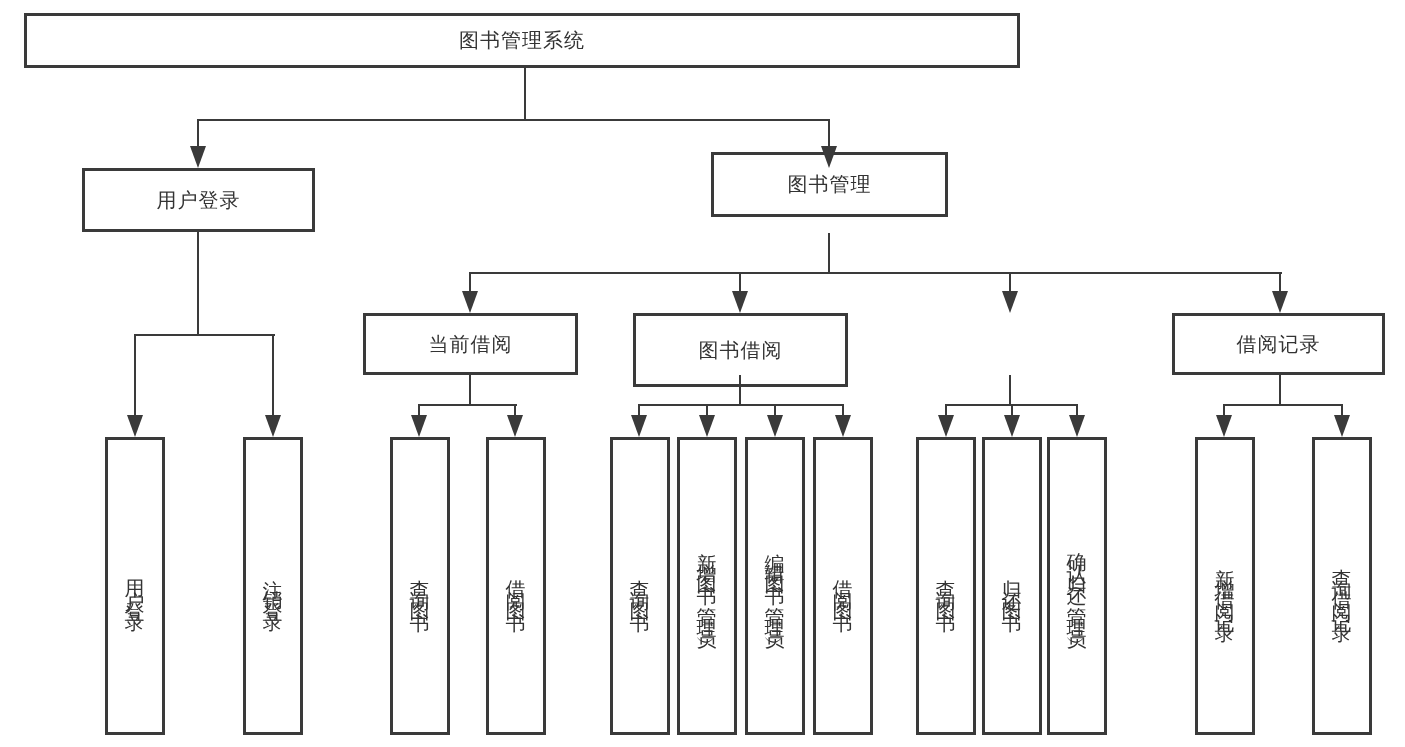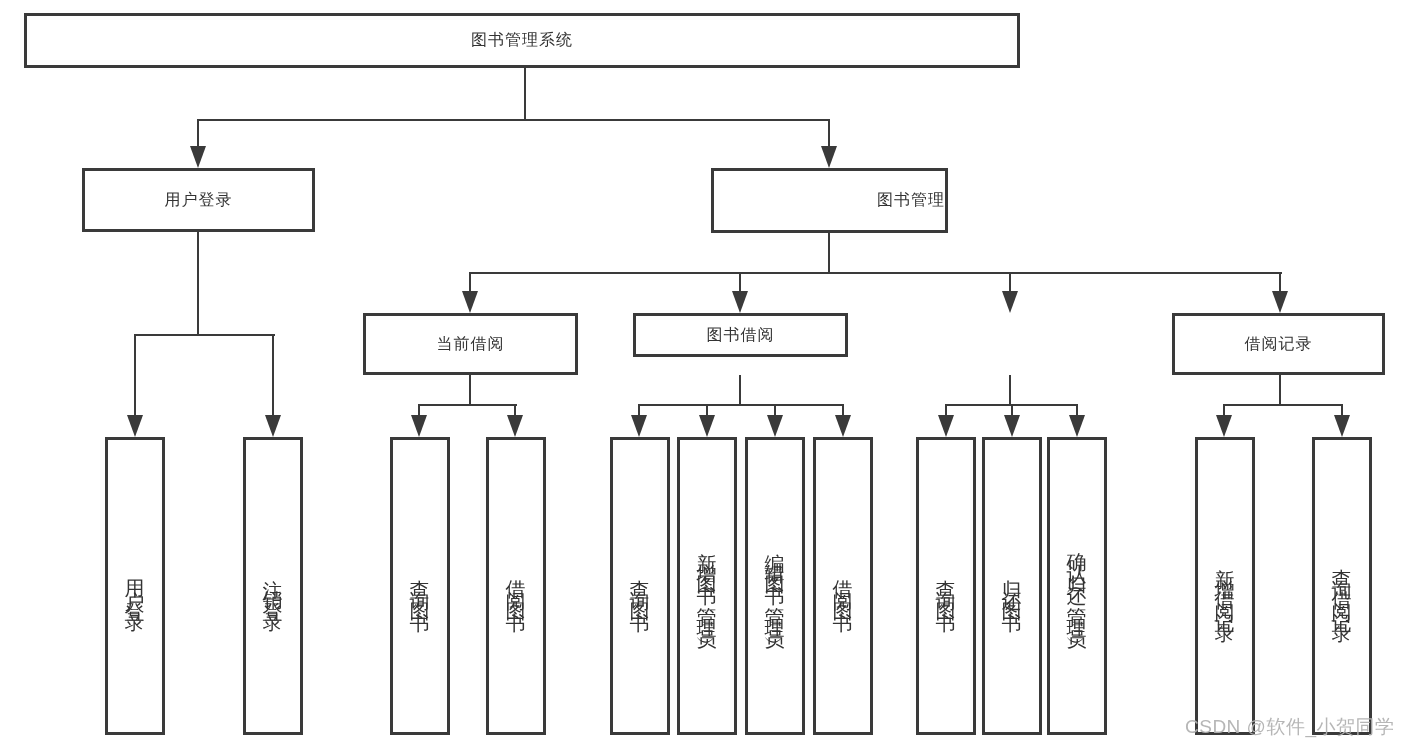--- a/index.html
+++ b/index.html
@@ -12,21 +12,21 @@
   }
   .box{
     position:absolute;
     box-sizing:border-box;
     border:3px solid #3a3a3a;
     background:#ffffff;
     display:flex;
     align-items:center;
     justify-content:center;
     color:#333333;
-    font-size:16px;
+    font-size:20px;
     letter-spacing:1px;
   }
   .leaf{
     writing-mode:vertical-rl;
     text-orientation:mixed;
     letter-spacing:11px;
     font-size:20px;
     line-height:1;
     text-align:center;
   }
@@ -54,29 +54,29 @@
 <div id="stage">
 
   <div class="box" style="left:24px;top:13px;width:996px;height:55px;">
     <span>图书管理系统</span>
   </div>
 
   <div class="box" style="left:82px;top:168px;width:233px;height:64px;">
     <span>用户登录</span>
   </div>
 
-  <div class="box" style="left:711px;top:168px;width:237px;height:65px;justify-content:flex-end;">
+  <div class="box" style="left:711px;top:152px;width:237px;height:65px;">
     <span>图书管理</span>
   </div>
 
   <div class="box" style="left:363px;top:313px;width:215px;height:62px;">
     <span>当前借阅</span>
   </div>
 
-  <div class="box" style="left:633px;top:313px;width:215px;height:44px;">
+  <div class="box" style="left:633px;top:313px;width:215px;height:74px;">
     <span>图书借阅</span>
   </div>
 
 
   <div class="box" style="left:1172px;top:313px;width:213px;height:62px;">
     <span>借阅记录</span>
   </div>
 
   <div class="box leaf" style="left:105px;top:437px;width:60px;height:298px;">
     <span>用户登录</span>
@@ -174,15 +174,14 @@
   <div class="vline" style="left:1076px;top:404px;width:2px;height:13px;"></div>
   <div class="arrow" style="left:1069px;top:415px;"></div>
 
   <div class="vline" style="left:1279px;top:375px;width:2px;height:31px;"></div>
   <div class="hline" style="left:1223px;top:404px;width:120px;height:2px;"></div>
   <div class="vline" style="left:1223px;top:404px;width:2px;height:13px;"></div>
   <div class="arrow" style="left:1216px;top:415px;"></div>
   <div class="vline" style="left:1341px;top:404px;width:2px;height:13px;"></div>
   <div class="arrow" style="left:1334px;top:415px;"></div>
 
-  <div id="watermark">CSDN @软件_小贺同学</div>
 
 </div>
 
 </body></html>

